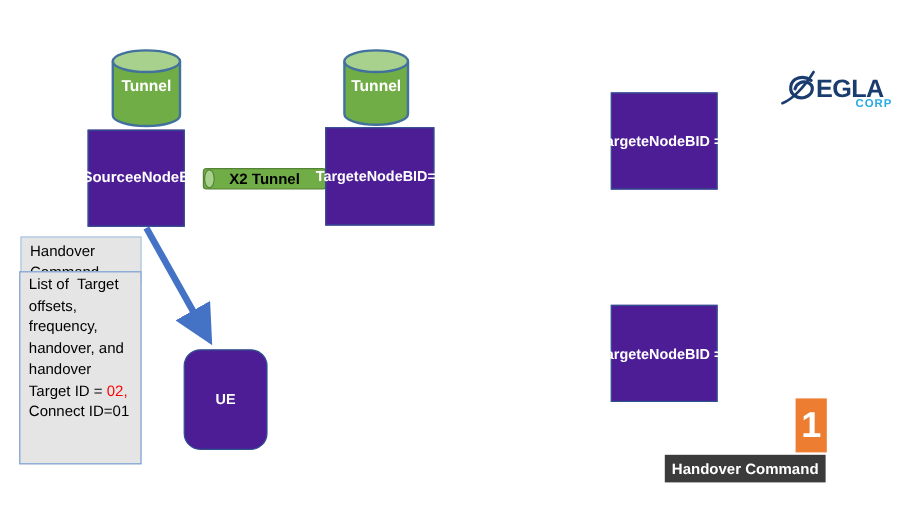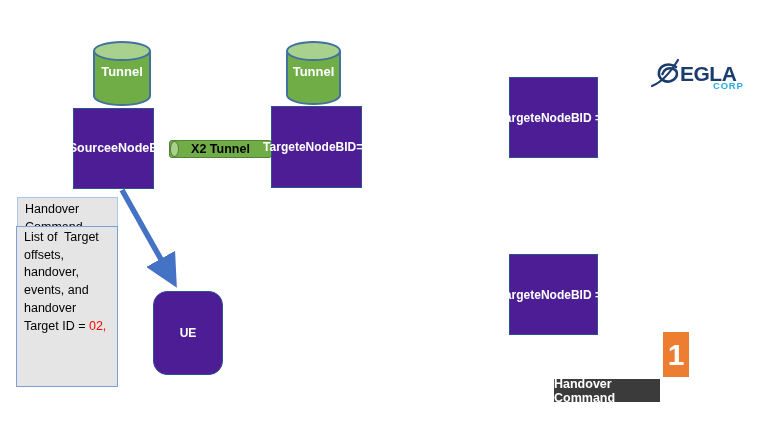--- a/index.html
+++ b/index.html
@@ -59,21 +59,21 @@
   #tgt3-box { left:509px; top:53px; width:89px; height:81px; }
   #tgt2-box { left:509px; top:230px; width:89px; height:81px; }
 
   
   #step1-badge {
     left:663px; top:308px; width:26px; height:45px; background:#ED7D31;
     color:#FFFFFF; display:flex; align-items:center; justify-content:center;
     font-size:30px; font-weight:600;
   }
   #ho-label {
-    left:554px; top:355px; width:106px; height:23px; background:#3B3B3B;
+    left:554px; top:355px; width:134px; height:23px; background:#3B3B3B;
     color:#FFFFFF; display:flex; align-items:center; justify-content:center;
     font-size:12.5px; font-weight:700;
   }
 </style>
 </head>
 <body>
 
 <div class="canvas">
 
   <div class="abs cyl" id="cyl-left" style="left:92px; top:16px; width:60px; height:68px;">
@@ -109,24 +109,25 @@
   </div>
 
   <div class="abs callout" id="ho-box">
     <div class="ln">Handover</div>
     <div class="ln">Command</div>
   </div>
 
   <div class="abs callout" id="list-box">
     <div class="ln">List of  Target</div>
     <div class="ln">offsets,</div>
-    <div class="ln">handover,</div>
-    <div class="ln">events, and</div>
+    <div class="ln">frequency,</div>
+    <div class="ln">handover, and</div>
     <div class="ln">handover</div>
     <div class="ln"><span>Target ID = </span><span class="red">02,</span></div>
+    <div class="ln">Connect ID=01</div>
   </div>
 
   <svg class="abs" style="left:110px; top:158px;" width="82" height="112" viewBox="0 0 82 112">
     <defs>
       <marker id="ah" markerWidth="6" markerHeight="6" refX="4.2" refY="3" orient="auto">
         <path d="M0,0 L6,3 L0,6 Z" fill="#4472C4"></path>
       </marker>
     </defs>
     <line x1="12" y1="8" x2="62" y2="97" stroke="#4472C4" stroke-width="5.5" marker-end="url(#ah)"></line>
   </svg>

